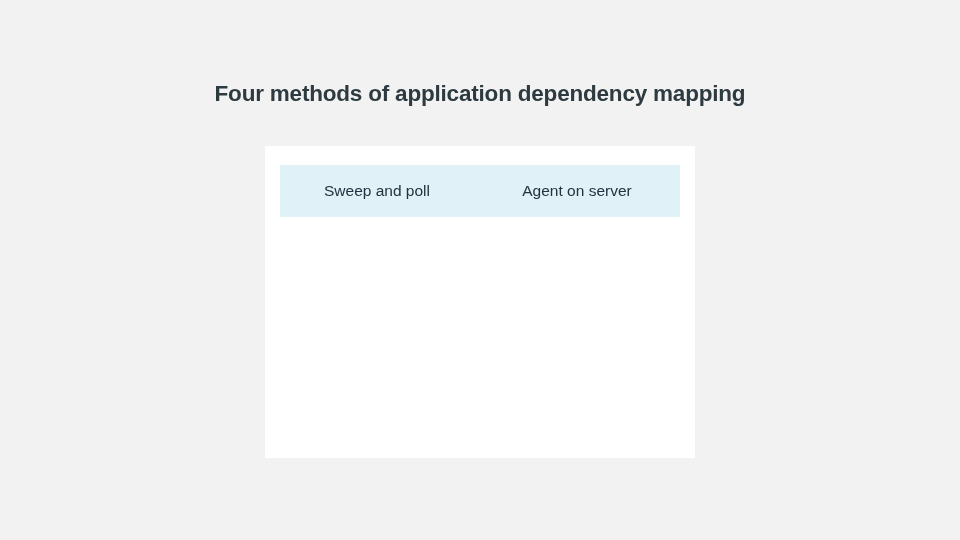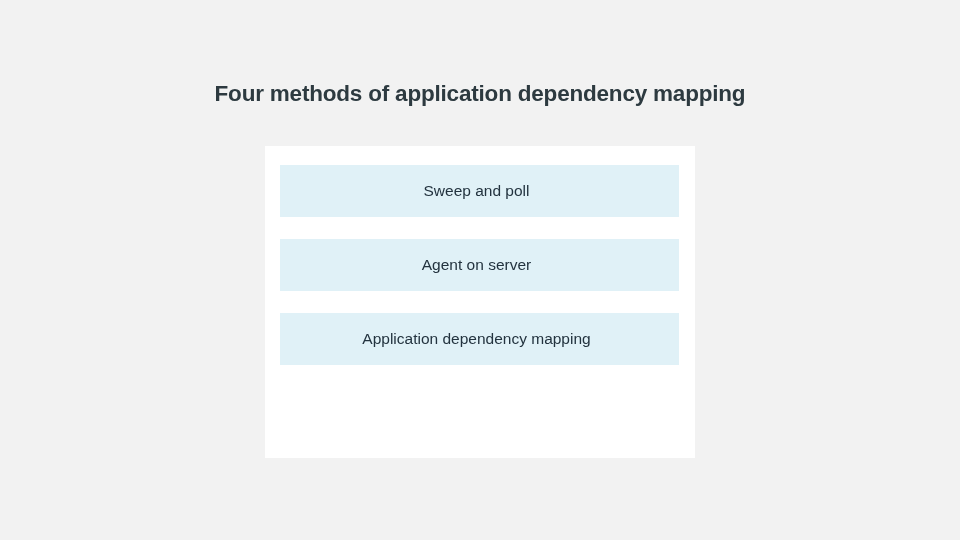--- a/index.html
+++ b/index.html
@@ -45,21 +45,21 @@
     height: 312px;
     background: #ffffff;
     box-sizing: border-box;
     padding: 19px 15px 19px 15px;
   }
 
   .bar-list {
     width: 100%;
     height: 100%;
     display: flex;
-    flex-direction: column;
+    flex-direction: row;
     justify-content: flex-start;
   }
 
   .bar {
     width: 399px;
     height: 52px;
     background: #e0f1f7;
     display: flex;
     align-items: center;
     justify-content: center;
@@ -93,20 +93,17 @@
 
       <div class="bar">
         <span class="bar-label">Sweep and poll</span>
       </div>
 
 
       <div class="bar">
         <span class="bar-label">Agent on server</span>
       </div>
 
-      <div class="bar">
-        <span class="bar-label">Application dependency mapping</span>
-      </div>
 
     </div>
   </div>
 
 </div>
 
 </body></html>

